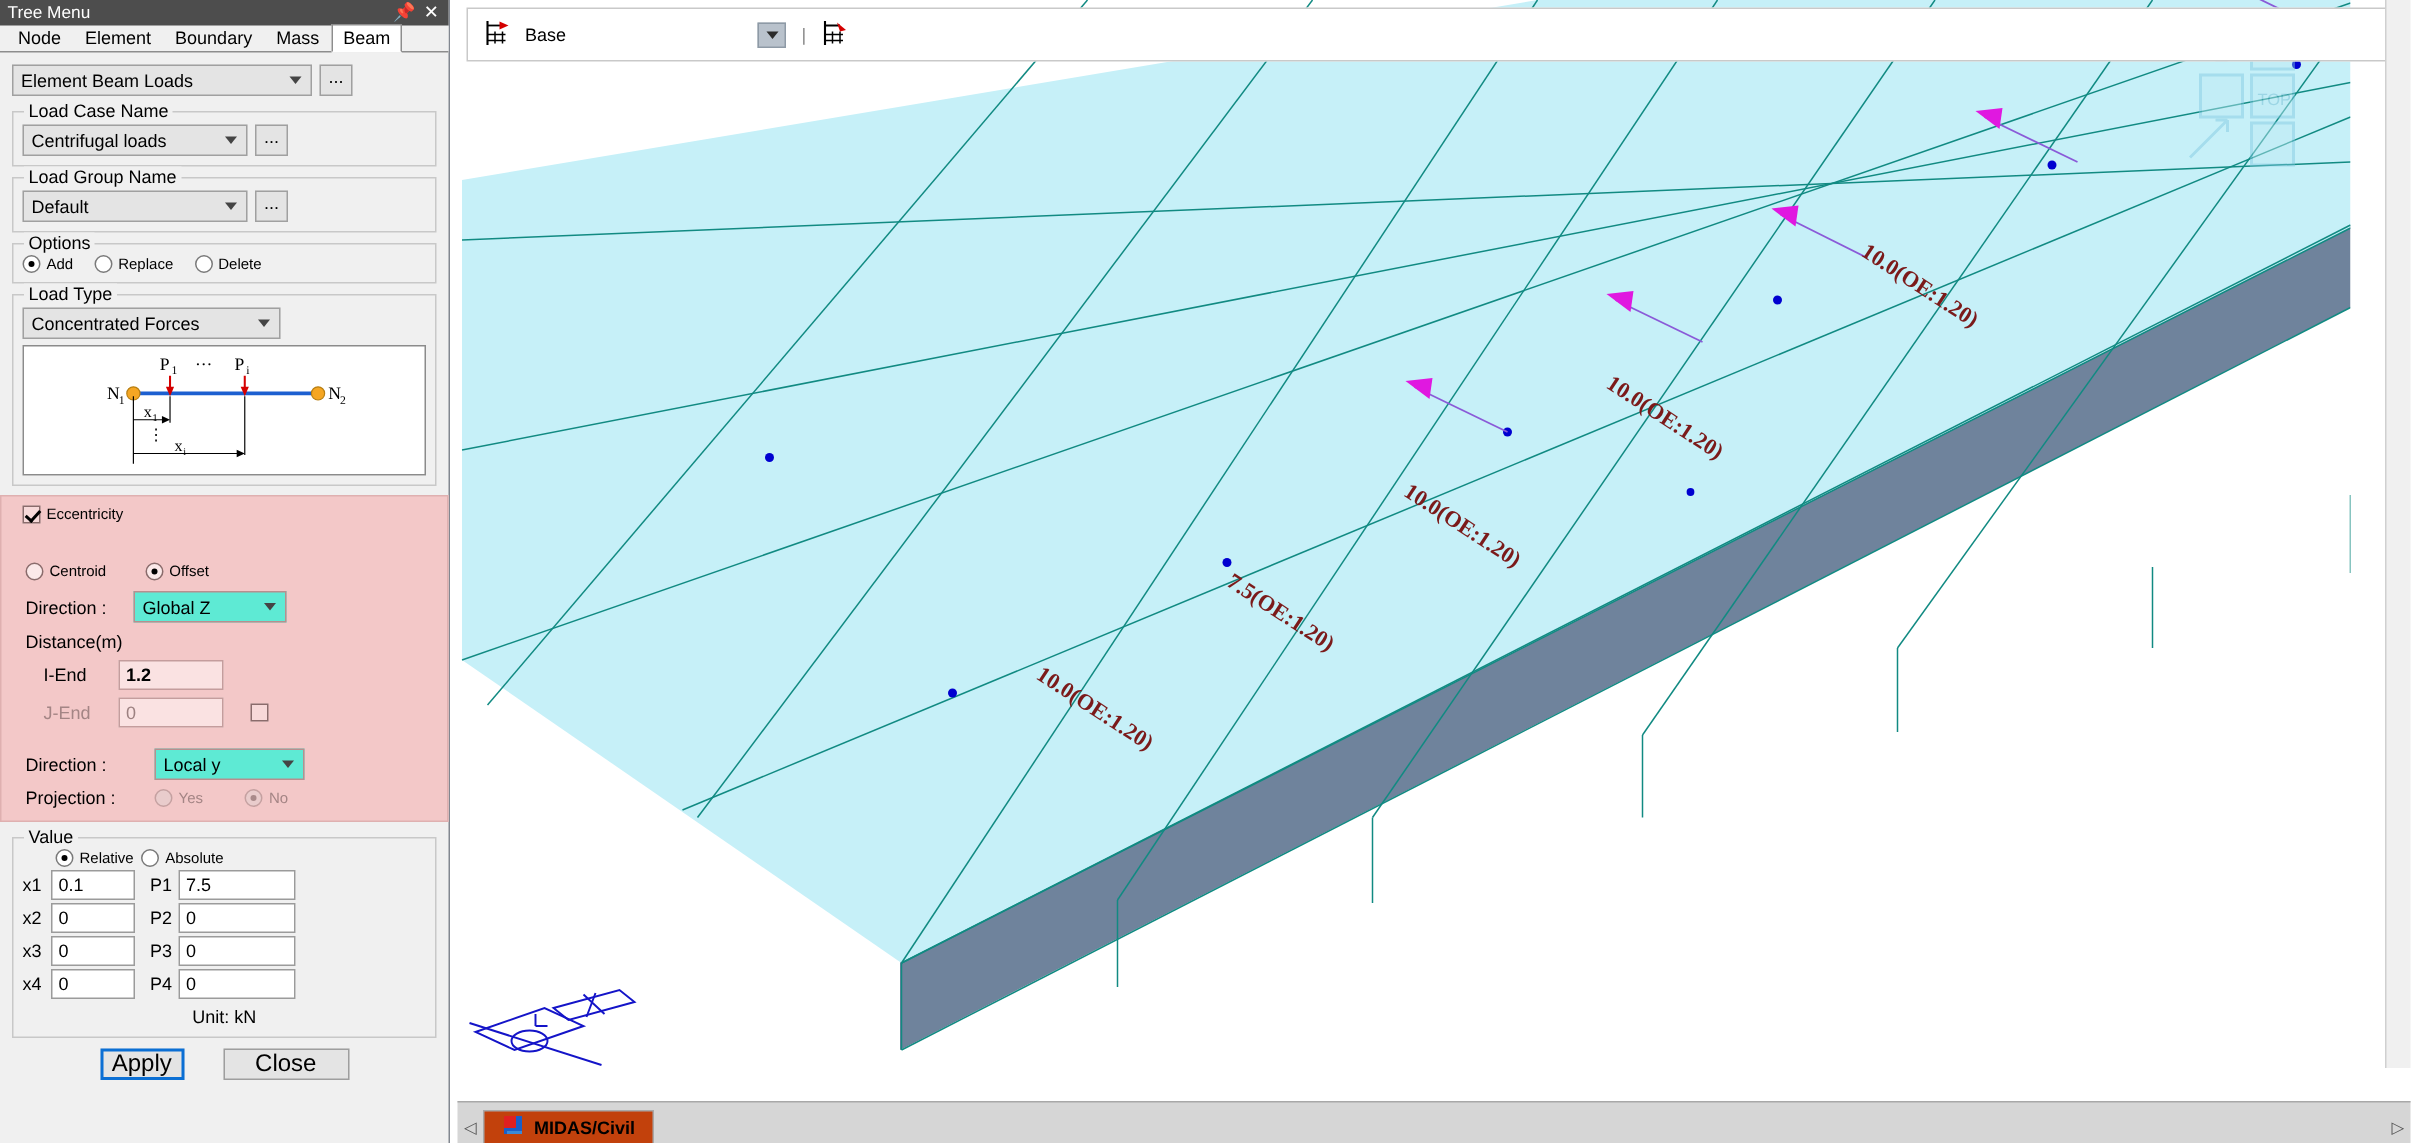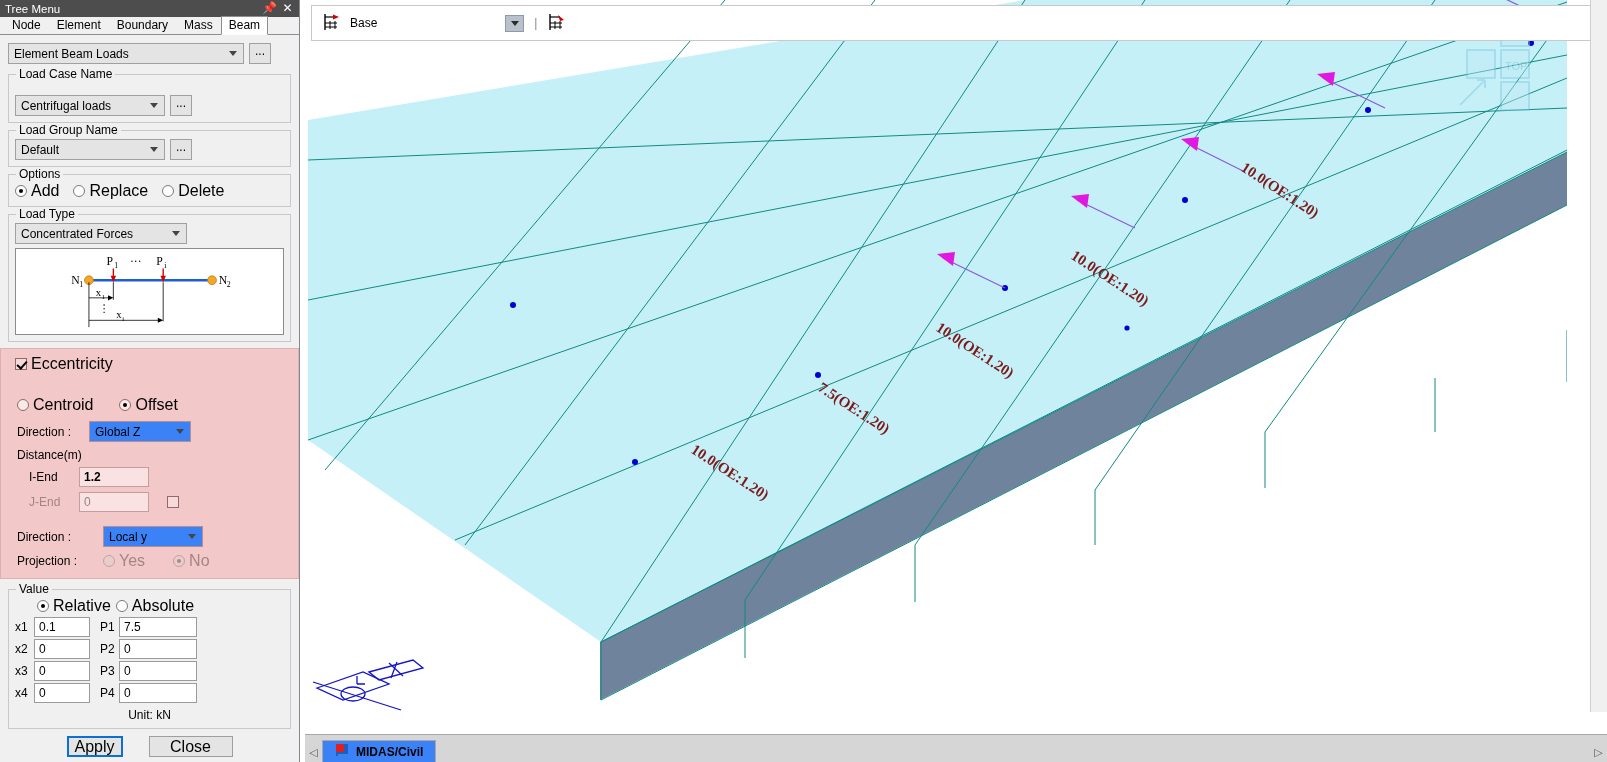--- a/index.html
+++ b/index.html
@@ -58,21 +58,21 @@
   }
   .gbox {
     border: 1px solid #c8c8c8; margin-bottom: 7px;
     padding: 4px 6px 6px 6px; position: relative;
   }
   .gbox > .legend {
     position: absolute; top: -8px; left: 7px; background: #f0f0f0;
     padding: 0 3px; font-size: 12px; color: #000;
   }
   .row { display: flex; align-items: center; gap: 5px; }
-  .radio, .chk { display: inline-flex; align-items: center; gap: 4px; font-size: 16px; }
+  .radio, .chk { display: inline-flex; align-items: center; gap: 4px; font-size: 10px; }
   .rdo {
     width: 12px; height: 12px; border-radius: 50%;
     border: 1px solid #7a7a7a; background: #fff;
     display: inline-block; position: relative; flex: none;
   }
   .rdo.on::after {
     content: ""; position: absolute; left: 3px; top: 3px;
     width: 4px; height: 4px; border-radius: 50%; background: #000;
   }
   .cbx {
@@ -86,21 +86,21 @@
   }
   .txt {
     height: 20px; border: 1px solid #9b9b9b; background: #fff;
     font-size: 12px; padding: 0 4px; display: flex; align-items: center;
   }
   
   #ecc {
     background: #f3c8c8; border: 1px solid #dfb0b0;
     margin: 0 -8px; padding: 6px 14px 8px 14px;
   }
-  #ecc .combo { background: #3b82f6; border-color: #b88e8e; }
+  #ecc .combo { background: #5eead4; border-color: #b88e8e; }
   #ecc .txt { background: #fae2e2; border-color: #c49d9d; }
   #ecc .txt.dis { color: #9c8181; }
   #ecc .rdo { border-color: #8a6c6c; background: #fbe9e9; }
   #ecc .cbx { border-color: #8a6c6c; background: #f7d9d9; }
   #ecc .rdo.dis { background:#e9cccc; border-color:#c5a1a1; }
   #ecc .rdo.dis.on::after { background:#a98a8a; }
   .dimtext { color: #a48585; }
   
   #loadimg {
     border: 1px solid #8b8b8b; background: #fff; height: 87px;
@@ -133,21 +133,21 @@
   #tabbar {
     position: absolute; left: 4px; bottom: 0; width: 1302px; height: 28px;
     background: #d6d6d6; border-top: 1px solid #a8a8a8;
     display: flex; align-items: flex-end;
   }
   .tabarrow {
     width: 17px; height: 20px; font-size: 11px; color: #555;
     text-align: center; line-height: 20px;
   }
   .doctab {
-    height: 22px; background: #3b82f6; border: 1px solid #a8a8a8;
+    height: 22px; background: #c2410c; border: 1px solid #a8a8a8;
     border-bottom: none; display: flex; align-items: center;
     padding: 0 12px; gap: 6px; font-size: 12px; font-weight: bold;
   }
   .doctab-filler { flex: 1; }
 </style>
 </head>
 <body>
 
 <div id="tree-panel">
 
@@ -161,30 +161,30 @@
     <div class="tab">Node</div>
     <div class="tab">Element</div>
     <div class="tab">Boundary</div>
     <div class="tab">Mass</div>
     <div class="tab active">Beam</div>
   </div>
 
   <div class="panel-body">
 
     <div class="row" style="margin-bottom:10px;">
-      <div class="combo" style="width:236px;">
+      <div class="combo" style="width:200px;">
         <span>Element Beam Loads</span>
         <span class="chev"></span>
       </div>
       <div class="dots-btn">...</div>
     </div>
 
     <div class="gbox">
       <span class="legend">Load Case Name</span>
-      <div class="row" style="margin-top:16px;">
+      <div class="row" style="margin-top:4px;">
         <div class="combo" style="width:150px;">
           <span>Centrifugal loads</span>
           <span class="chev"></span>
         </div>
         <div class="dots-btn">...</div>
       </div>
     </div>
 
     <div class="gbox">
       <span class="legend">Load Group Name</span>

